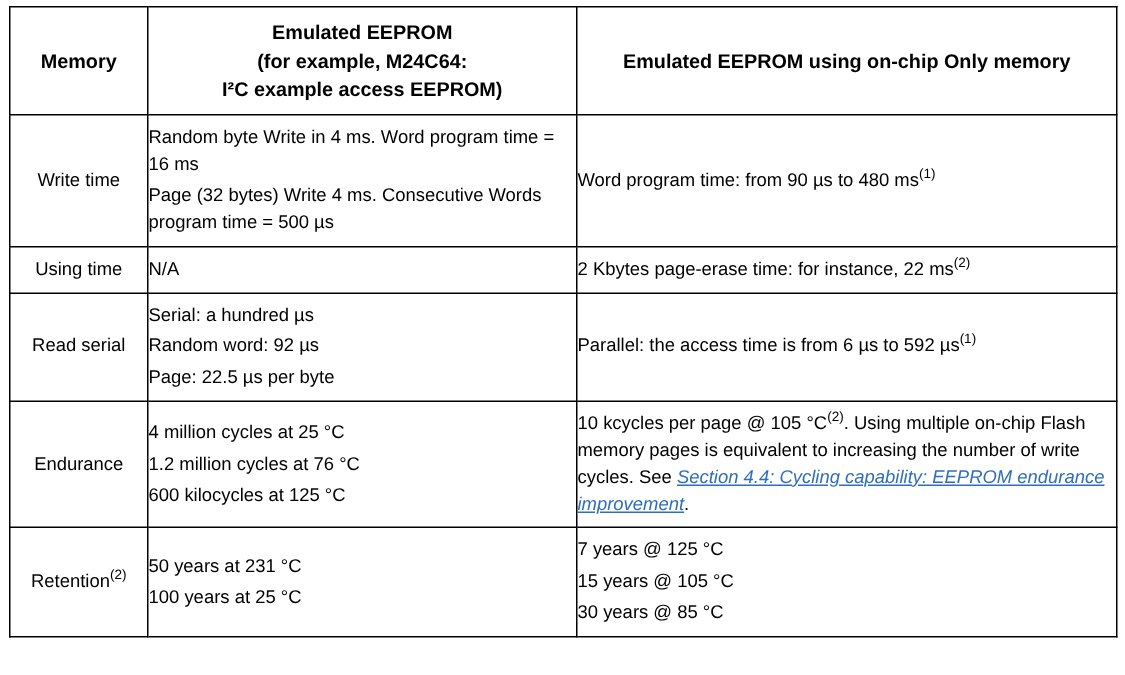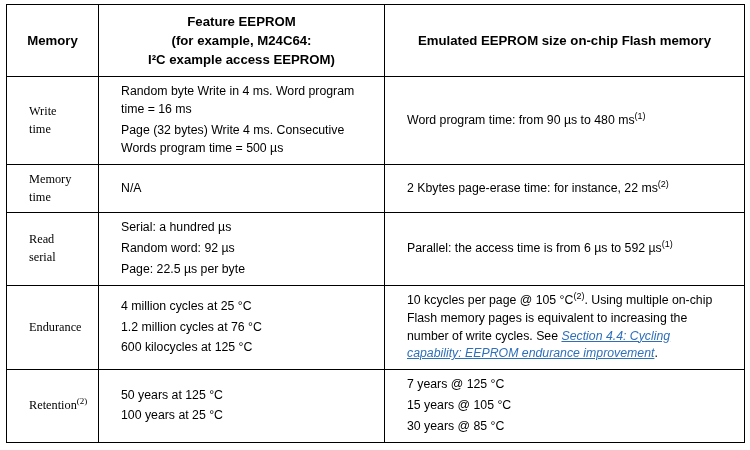--- a/index.html
+++ b/index.html
@@ -22,37 +22,36 @@
   }
   table.eeprom-table {
     border-collapse: collapse;
     width: 738px;
     table-layout: fixed;
   }
   table.eeprom-table th,
   table.eeprom-table td {
     border: 1.5px solid #000000;
     vertical-align: middle;
-    padding: 6px 22px;
+    padding: 6px 0;
     font-size: 12.3px;
     line-height: 1.45;
   }
   table.eeprom-table thead th {
     text-align: center;
     font-weight: bold;
     font-size: 13.2px;
     padding: 7px 8px;
   }
   col.c-feature { width: 92px; }
   col.c-external { width: 286px; }
   col.c-emulated { width: 360px; }
 
   td.feature-cell {
-    text-align: left;
-    font-family: Liberation Serif, serif;
+    text-align: center;
   }
   .cell-line {
     display: block;
   }
   .cell-line + .cell-line {
     margin-top: 3px;
   }
   .sup {
     font-size: 9px;
     vertical-align: super;
@@ -71,42 +70,42 @@
   <table class="eeprom-table">
     <colgroup>
       <col class="c-feature">
       <col class="c-external">
       <col class="c-emulated">
     </colgroup>
     <thead>
       <tr>
         <th>Memory</th>
         <th>
-          <span class="hdr-line">Feature EEPROM</span>
+          <span class="hdr-line">Emulated EEPROM</span>
           <span class="hdr-line">(for example, M24C64:</span>
           <span class="hdr-line">I²C example access EEPROM)</span>
         </th>
-        <th>Emulated EEPROM size on-chip Flash memory</th>
+        <th>Emulated EEPROM using on-chip Only memory</th>
       </tr>
     </thead>
     <tbody>
 
       <tr>
         <td class="feature-cell"><span>Write time</span></td>
         <td>
           <span class="cell-line">Random byte Write in 4 ms. Word program time = 16 ms</span>
           <span class="cell-line">Page (32 bytes) Write 4 ms. Consecutive Words program time = 500 µs</span>
         </td>
         <td>
           <span>Word program time: from 90 µs to 480 ms</span><span class="sup">(1)</span>
         </td>
       </tr>
 
       <tr>
-        <td class="feature-cell"><span>Memory time</span></td>
+        <td class="feature-cell"><span>Using time</span></td>
         <td>
           <span class="cell-line">N/A</span>
         </td>
         <td>
           <span>2 Kbytes page-erase time: for instance, 22 ms</span><span class="sup">(2)</span>
         </td>
       </tr>
 
 
       <tr>
@@ -127,21 +126,21 @@
           <span class="cell-line">4 million cycles at 25 °C</span>
           <span class="cell-line">1.2 million cycles at 76 °C</span>
           <span class="cell-line">600 kilocycles at 125 °C</span>
         </td>
         <td><span>10 kcycles per page @ 105 °C</span><span class="sup">(2)</span><span>. Using multiple on-chip Flash memory pages is equivalent to increasing the number of write cycles. See </span><a class="xref" href="#">Section 4.4: Cycling capability: EEPROM endurance improvement</a><span>.</span></td>
       </tr>
 
       <tr>
         <td class="feature-cell"><span>Retention</span><span class="sup">(2)</span></td>
         <td>
-          <span class="cell-line">50 years at 125 °C</span>
+          <span class="cell-line">50 years at 231 °C</span>
           <span class="cell-line">100 years at 25 °C</span>
         </td>
         <td>
           <span class="cell-line">7 years @ 125 °C</span>
           <span class="cell-line">15 years @ 105 °C</span>
           <span class="cell-line">30 years @ 85 °C</span>
         </td>
       </tr>
 
     </tbody>

